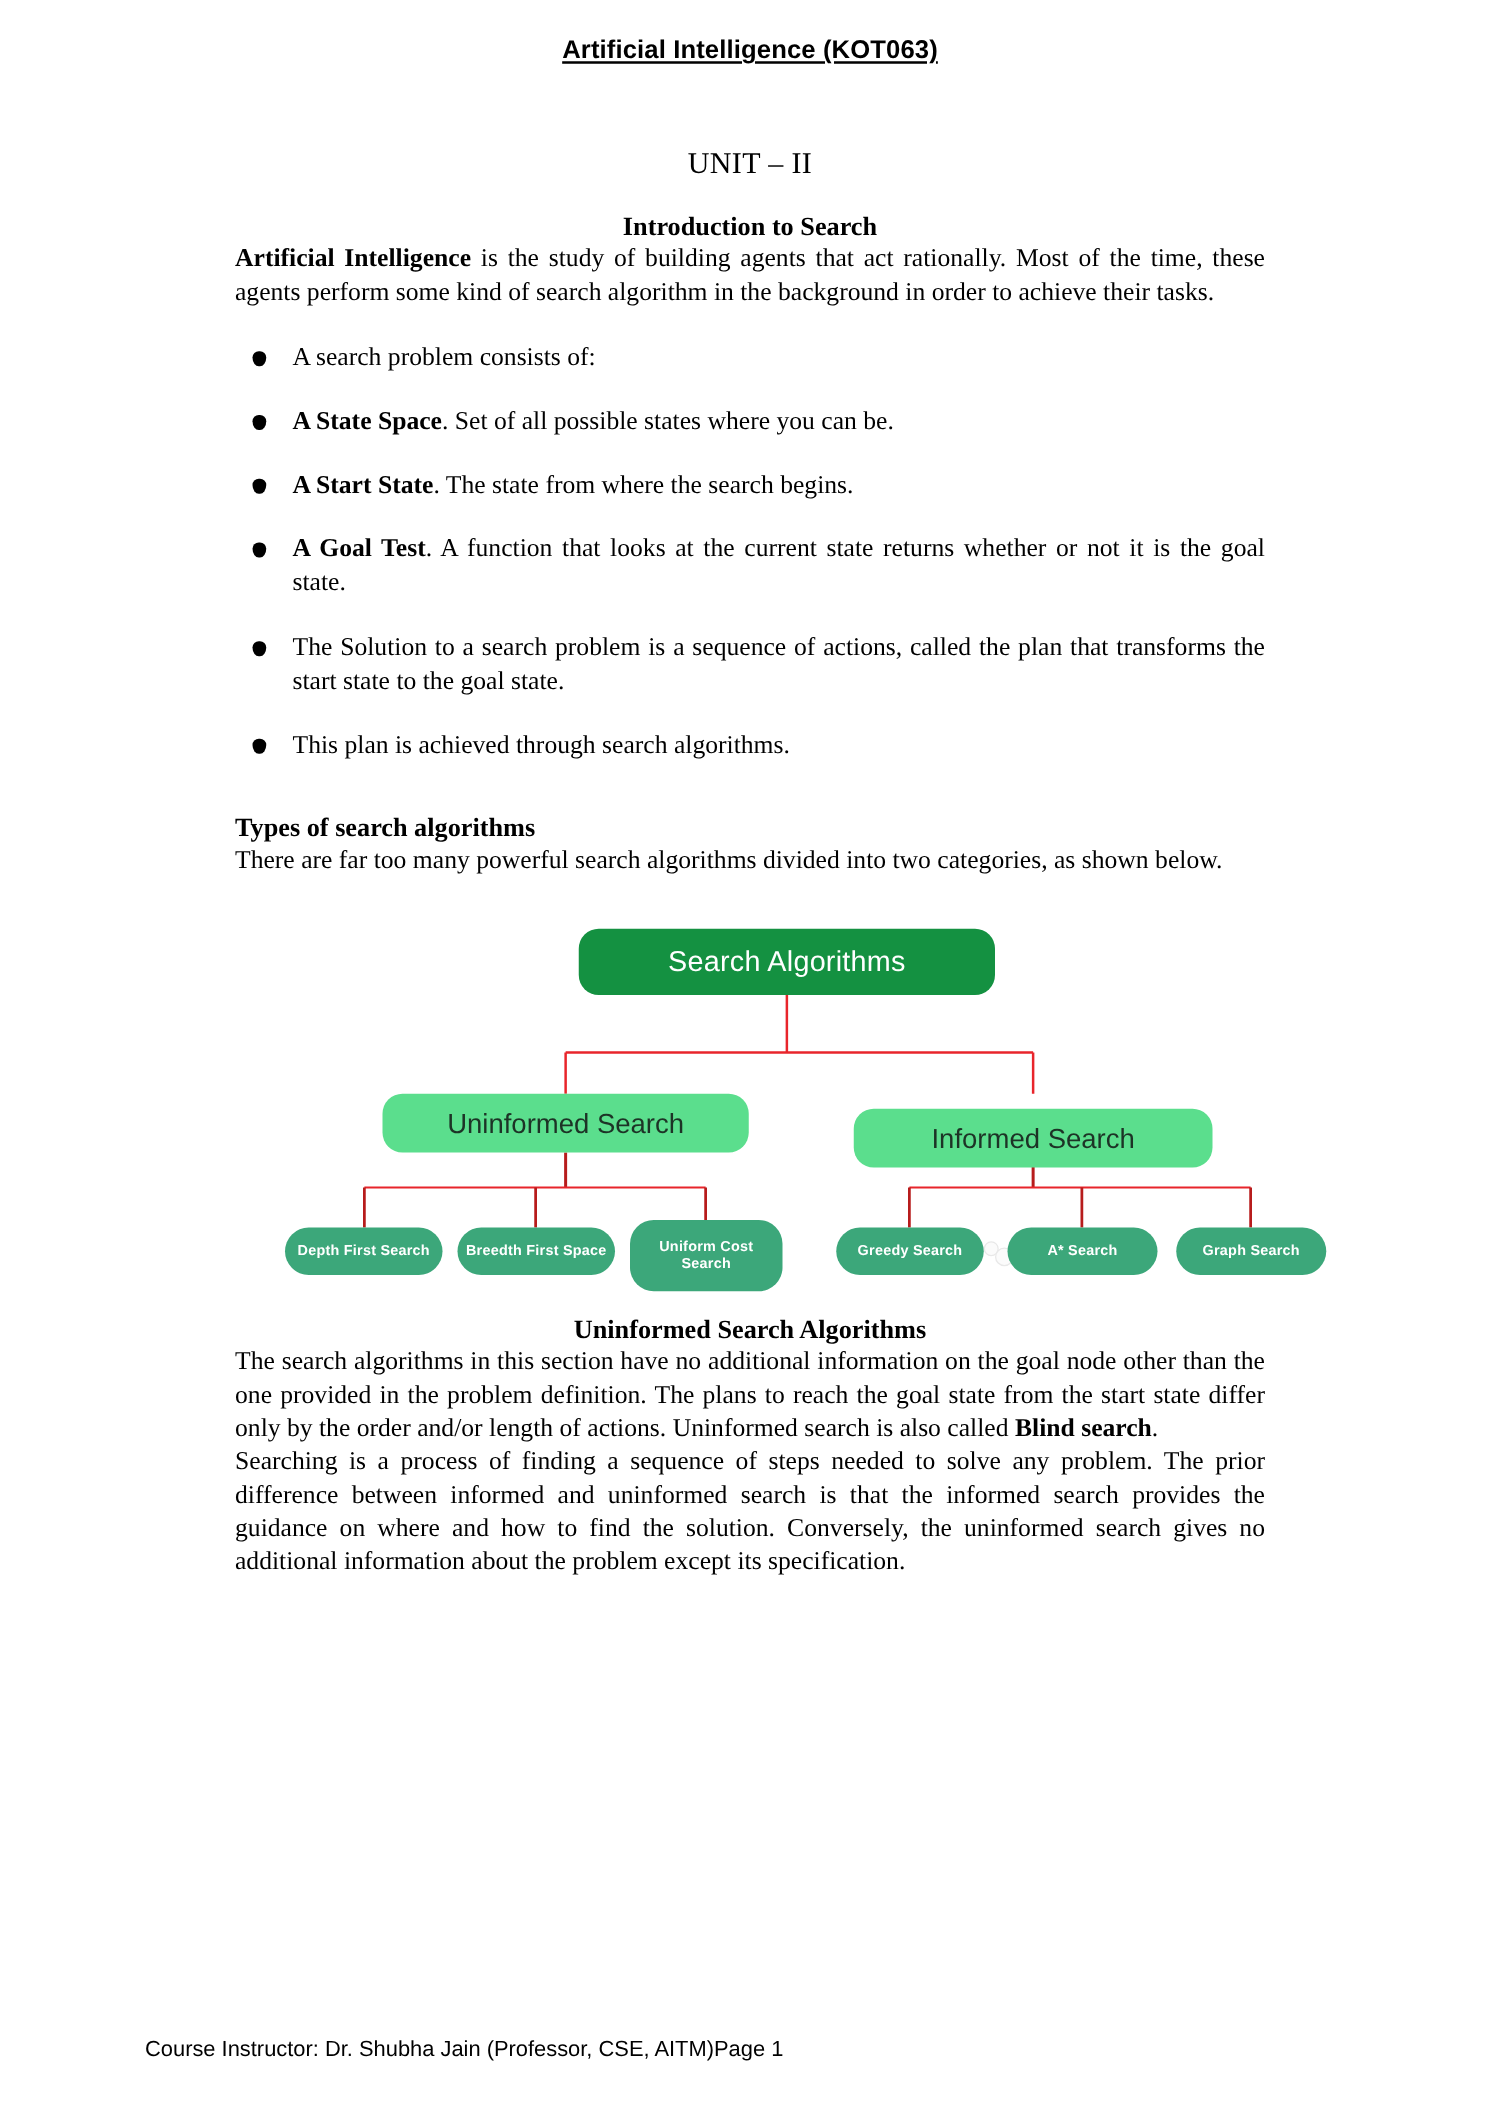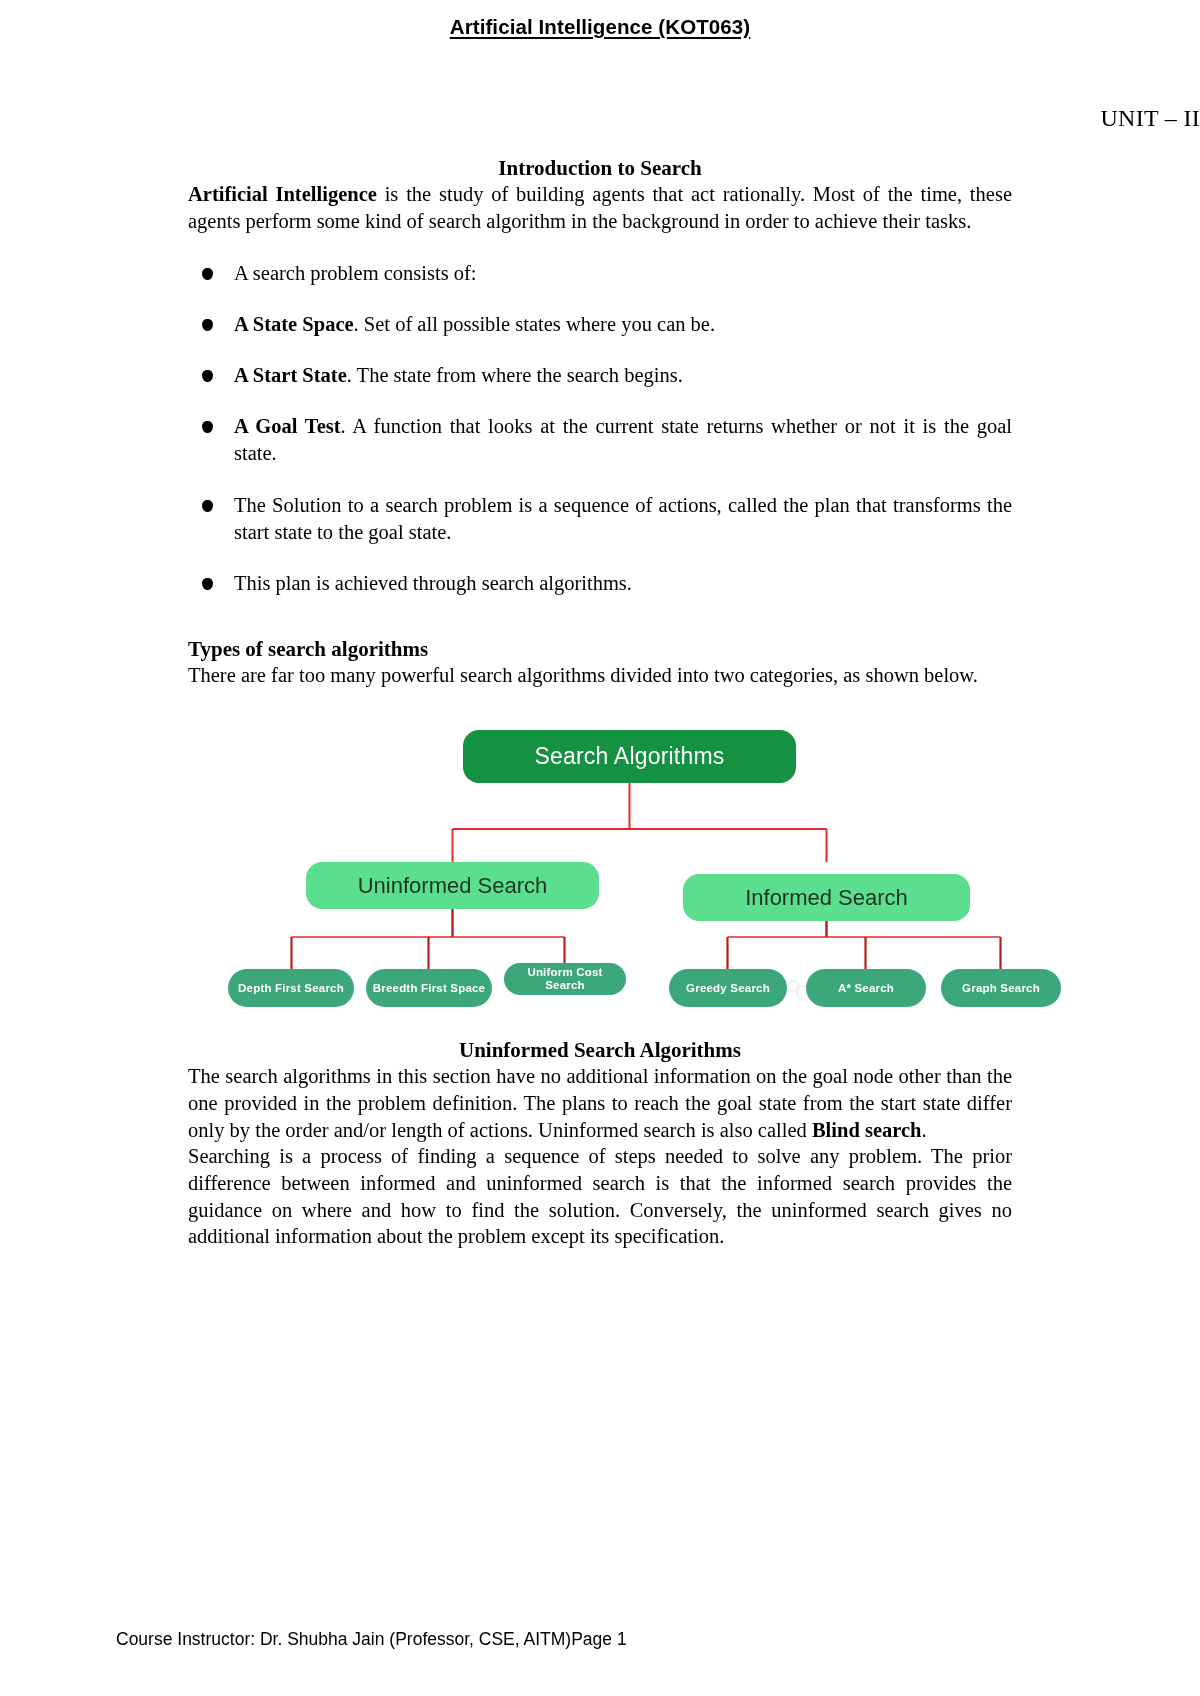--- a/index.html
+++ b/index.html
@@ -22,30 +22,30 @@
     box-sizing: border-box;
   }
 
   
   .doc-title {
     text-align: center;
     font-family: "Liberation Sans", "DejaVu Sans", sans-serif;
     font-weight: bold;
     font-size: 20.5px;
     letter-spacing: 0.1px;
-    padding-top: 15px;
+    padding-top: 28px;
   }
   .doc-title span {
     text-decoration: underline;
     text-underline-offset: 3px;
   }
 
   
   .unit-heading {
-    text-align: right;
+    text-align: center;
     font-size: 24px;
     margin-top: 66px;
     letter-spacing: 0.3px;
   }
   .section-heading {
     text-align: center;
     font-weight: bold;
     font-size: 21px;
     margin-top: 24px;
   }
@@ -149,21 +149,21 @@
     background: #3CA77A;
     color: #ffffff;
     font-size: 11.5px;
     font-weight: bold;
     line-height: 1.15;
     letter-spacing: 0.2px;
     padding: 0 6px;
   }
   .leaf1 { left: 228px; top: 247px; width: 126px; }
   .leaf2 { left: 366px; top: 247px; width: 126px; }
-  .leaf3 { left: 504px; top: 241px; width: 122px; height: 32px; justify-content: flex-end; }
+  .leaf3 { left: 504px; top: 241px; width: 122px; height: 57px; justify-content: flex-end; }
   .leaf4 { left: 669px; top: 247px; width: 118px; }
   .leaf5 { left: 806px; top: 247px; width: 120px; }
   .leaf6 { left: 941px; top: 247px; width: 120px; }
 
   .diagram-svg {
     position: absolute;
     left: 0; top: 0;
     width: 1200px; height: 290px;
     z-index: 1;
   }

